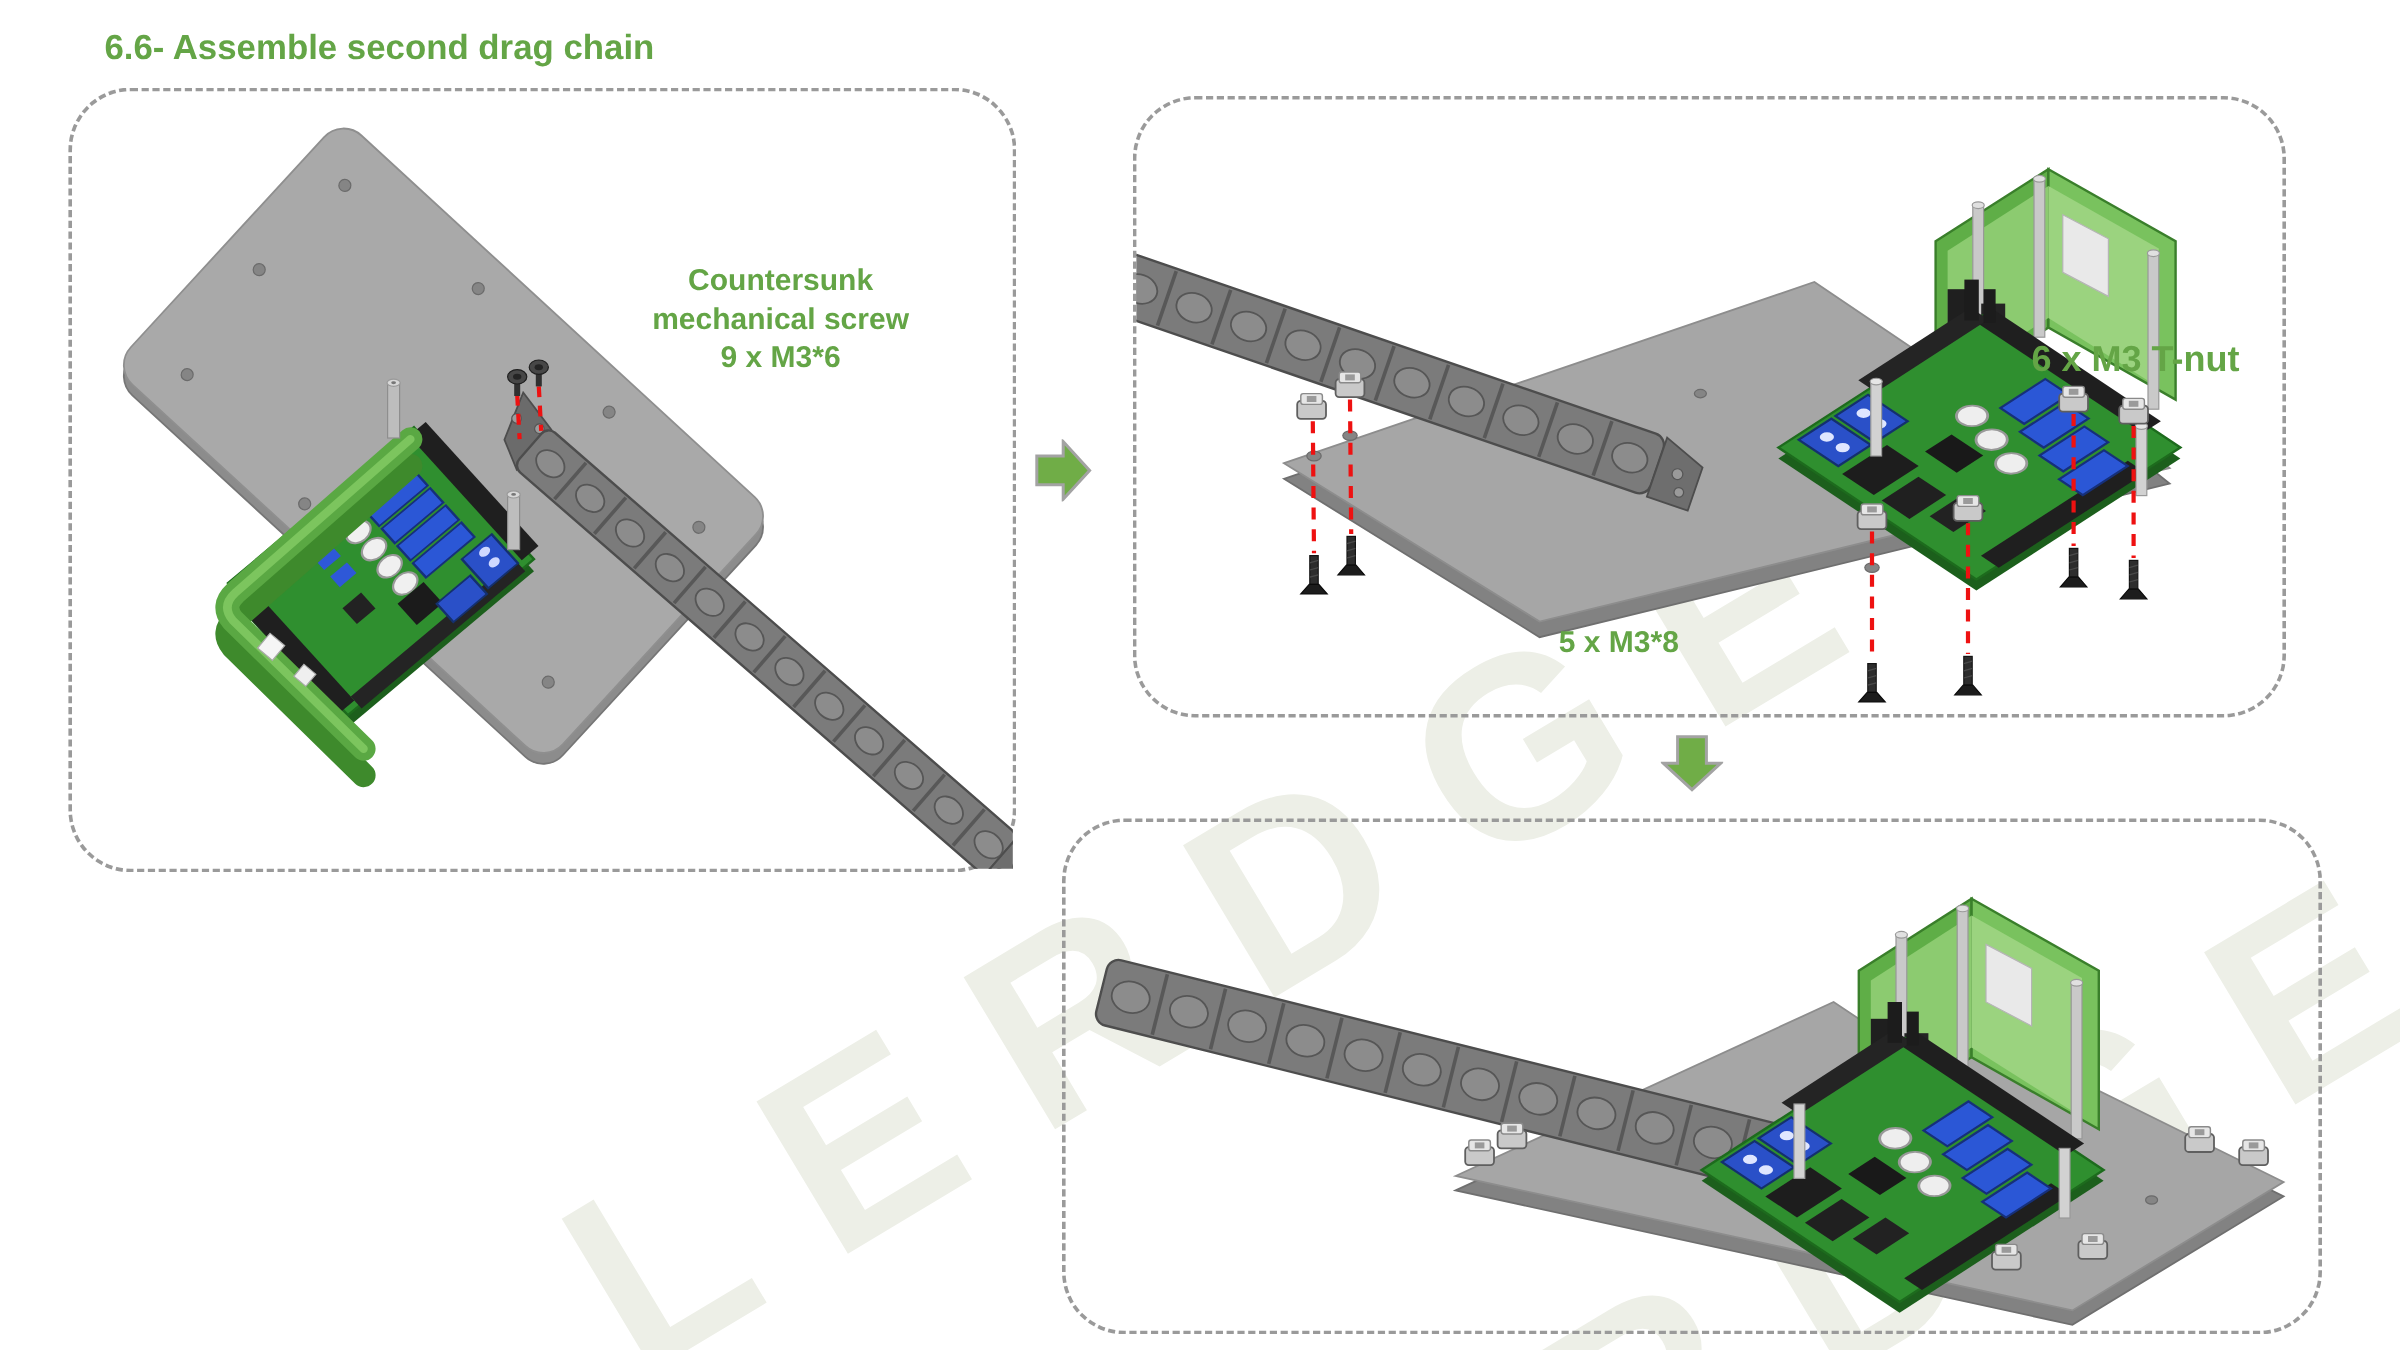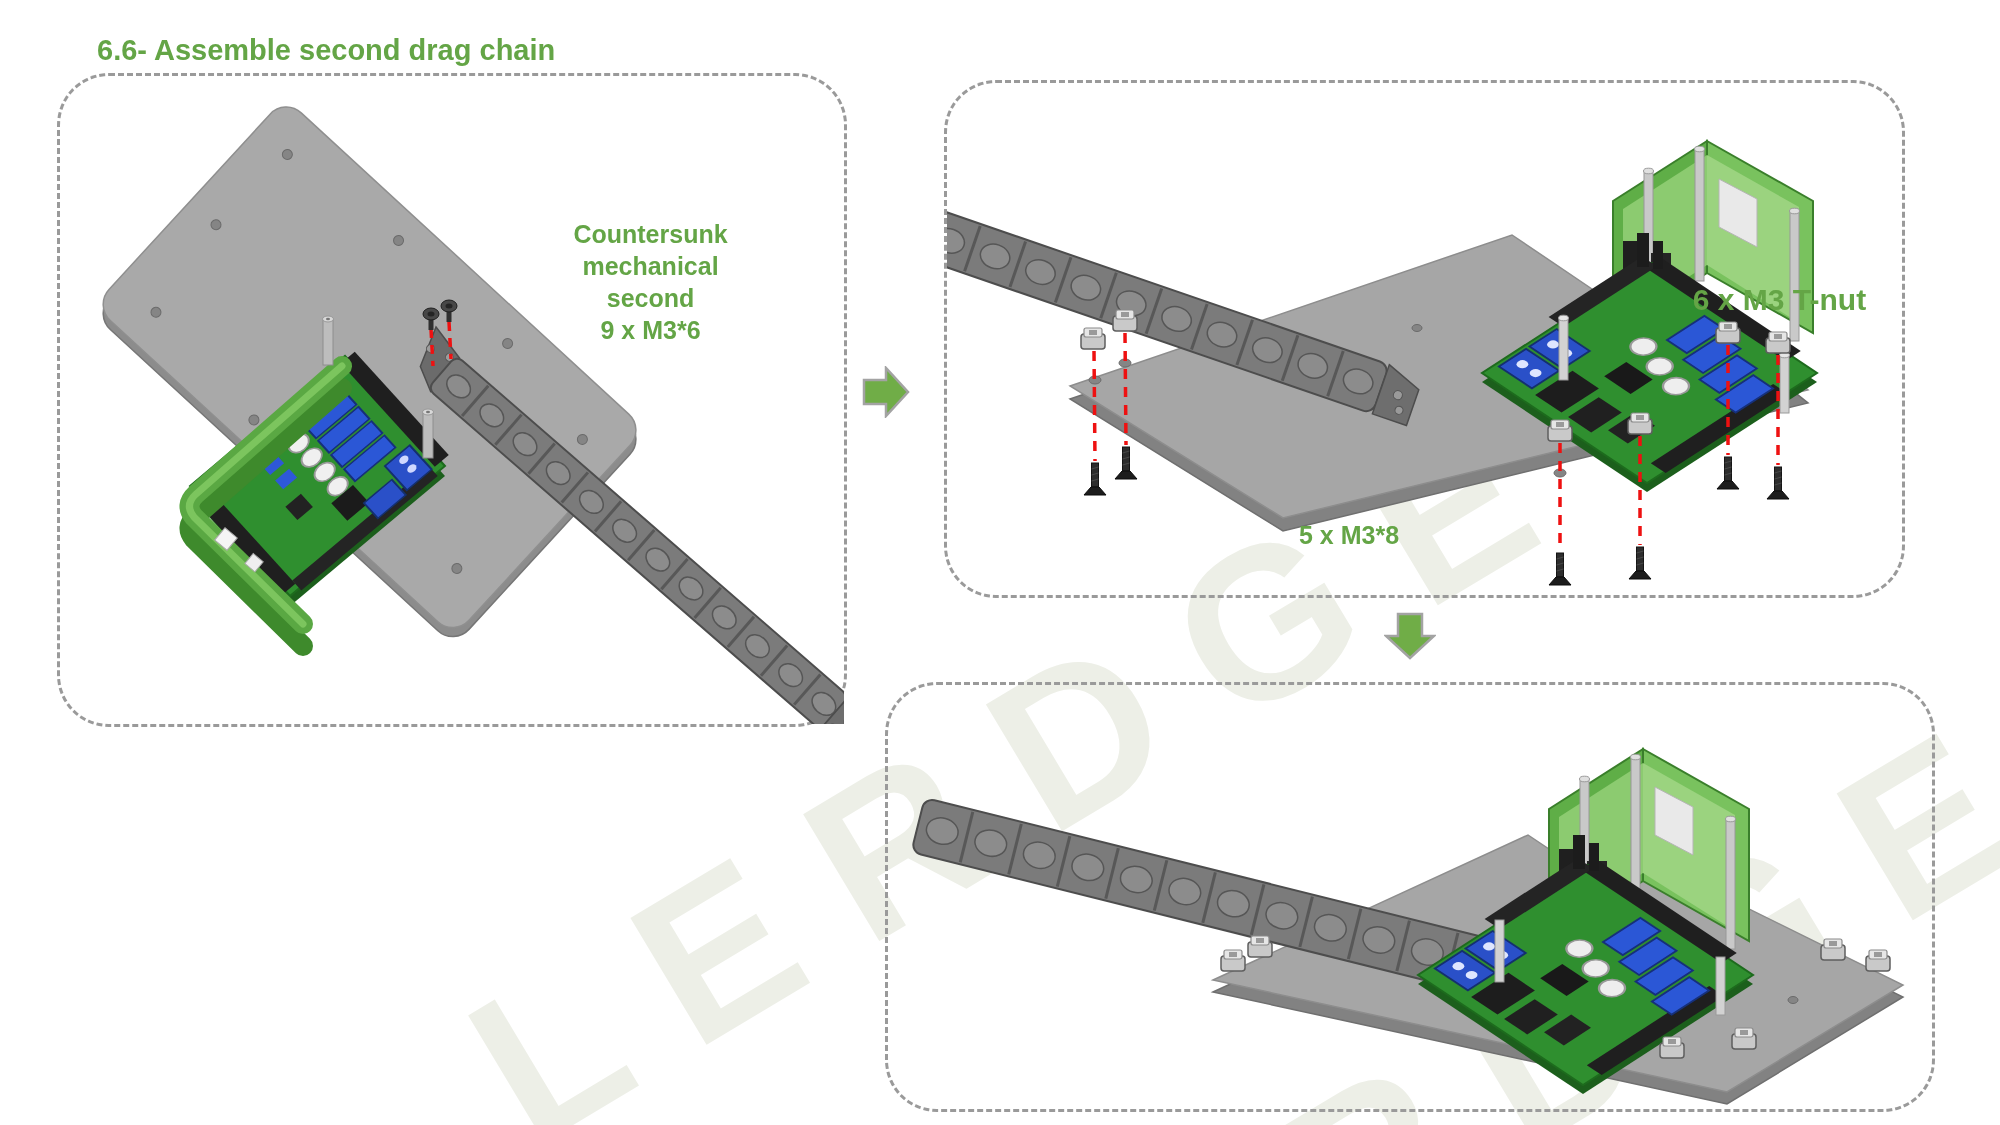--- a/index.html
+++ b/index.html
@@ -9,21 +9,21 @@
              color:#edefe7;white-space:nowrap;transform-origin:0 0;transform:rotate(-31deg);
              user-select:none;}
   .wm1{left:430px;top:980px;}
   .wm2{left:905px;top:1295px;}
   .panel{position:absolute;z-index:1;border:3px dashed #9a9a9a;border-radius:52px;}
   .p1{left:57px;top:73px;width:784px;height:648px;}
   .p2{left:944px;top:80px;width:955px;height:512px;}
   .p3{left:885px;top:682px;width:1044px;height:424px;}
   .panel svg{position:absolute;left:0;top:0;}
   .page-title{position:absolute;left:83px;top:20px;z-index:2;font-size:29px;font-weight:700;
-              color:#64a546;margin:14px;}
+              color:#64a546;margin:4px;}
   .glabel{position:absolute;z-index:3;color:#64a546;font-weight:700;text-align:center;line-height:1.28;}
   .lbl-step1{left:483px;top:142px;width:215px;font-size:25px;}
   .lbl-tnut{left:740px;top:198px;width:185px;font-size:30px;}
   .lbl-screws{left:212px;top:436px;width:380px;font-size:25px;}
   .glabel span{display:block;}
   .arrow{position:absolute;z-index:2;}
   .arrow-right{left:862px;top:366px;}
   .arrow-down{left:1384px;top:612px;}
 </style>
 </head>
@@ -149,21 +149,21 @@
         </g>
         <g transform="translate(389,230)">
           <rect x="-2.5" y="4" width="5" height="12" fill="#303030"></rect>
           <ellipse cx="0" cy="0" rx="8" ry="6" fill="#474747" stroke="#1f1f1f"></ellipse>
           <ellipse cx="0" cy="0" rx="3.5" ry="2.5" fill="#242424"></ellipse>
         </g>
       </g>
     </svg>
     <div class="glabel lbl-step1">
       <span>Countersunk</span>
-      <span>mechanical second</span>
+      <span>mechanical screw</span>
       <span>9 x M3*6</span>
     </div>
   </section>
 
   <svg class="arrow arrow-right" width="50" height="52">
     <polygon points="2,14 24,14 24,2 46,26 24,50 24,38 2,38" fill="#70ad47" stroke="#a3a3a3" stroke-width="2.5"></polygon>
   </svg>
 
   <section class="panel p2">
     <svg width="955" height="512" viewBox="0 0 955 512">

